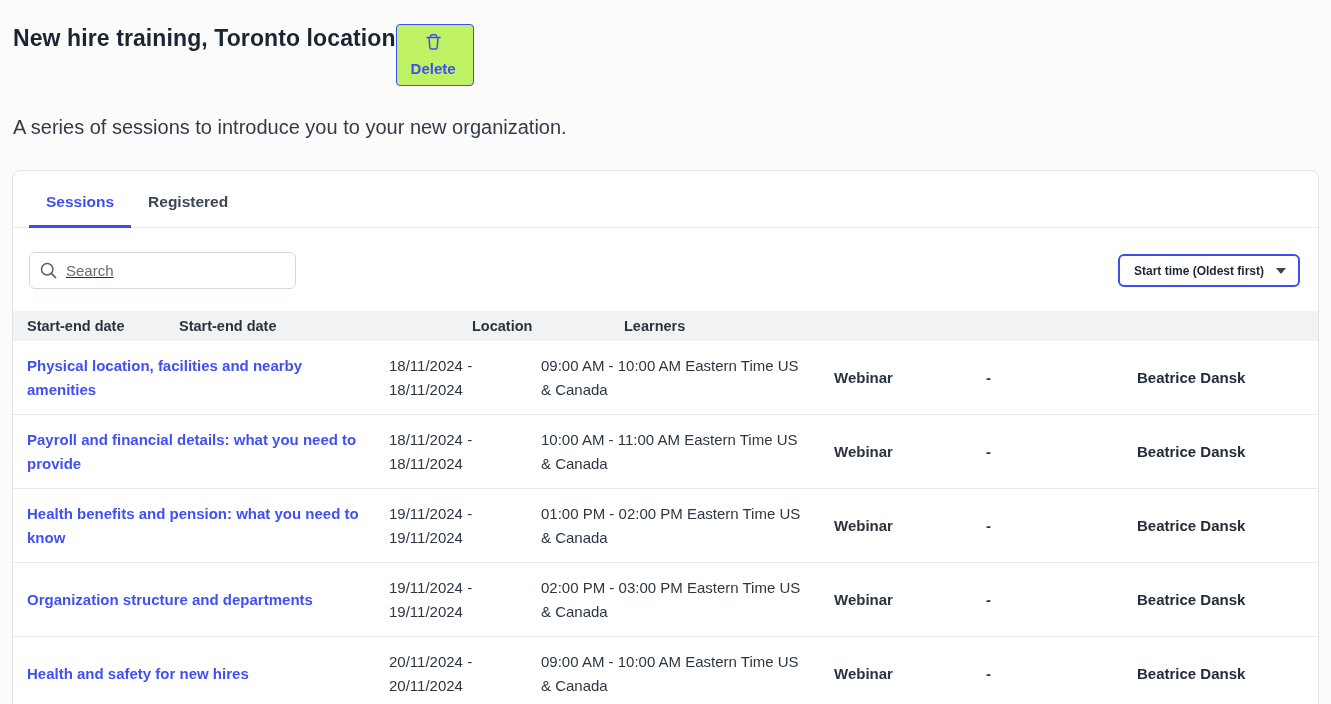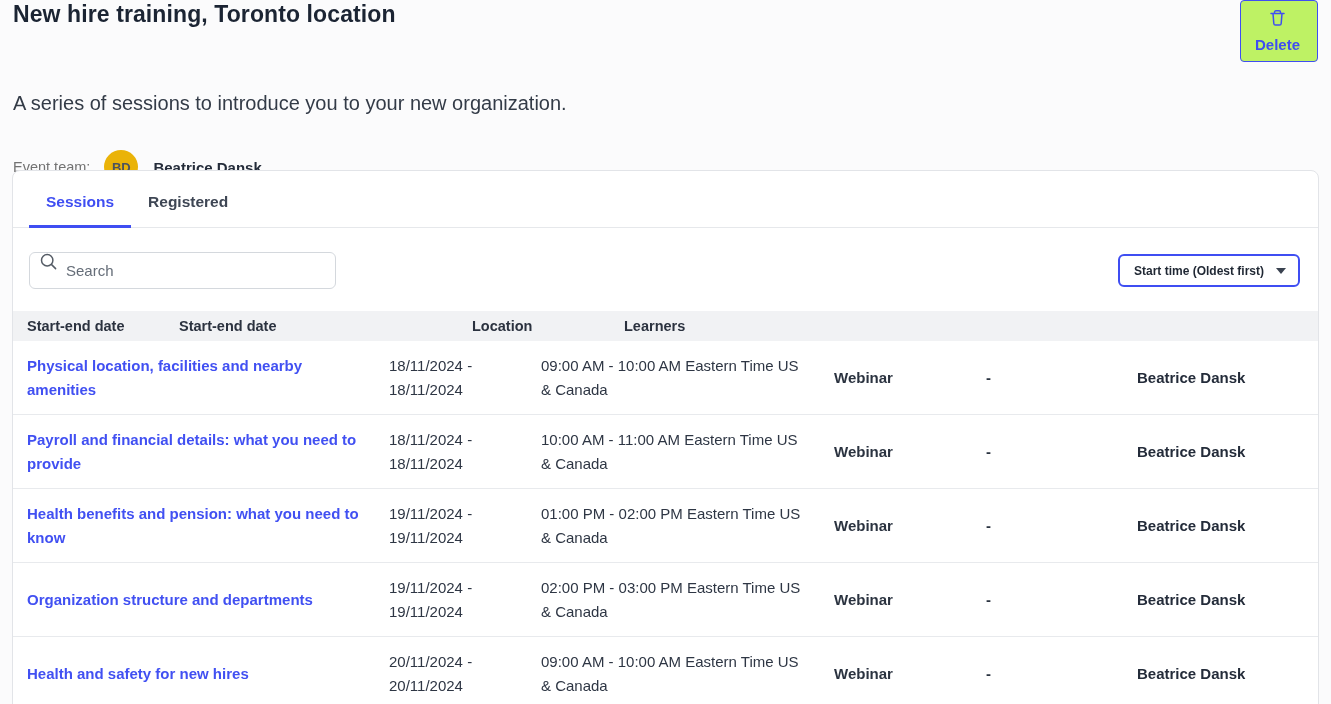--- a/index.html
+++ b/index.html
@@ -6,22 +6,22 @@
   html, body { width: 1331px; height: 704px; overflow: hidden; }
   body {
     font-family: "Liberation Sans", "DejaVu Sans", sans-serif;
     background: #fbfbfc;
     color: #242c3a;
   }
   .page { position: relative; width: 1331px; height: 704px; }
 
   
   .header-bar {
-    display: flex; justify-content: space-between; align-items: flex-start;
-    padding: 0 13px 0 13px;
+    display: flex; align-items: flex-start;
+    padding: 24px 13px 0 13px;
   }
   .page-title {
     font-size: 23px; font-weight: 700; color: #1b2433; letter-spacing: 0.1px;
     padding-top: 1px;
   }
   .delete-btn {
     display: flex; align-items: center; gap: 9px;
     background: #bef264;
     border: 1px solid #3f4ef2;
     border-radius: 4px;
@@ -78,24 +78,24 @@
     margin-bottom: -1px;
   }
   .tab.active { color: #3f4ef2; border-bottom-color: #3f4ef2; }
 
   
   .controls {
     display: flex; align-items: center; justify-content: space-between;
     padding: 24px 18px 22px 16px;
   }
   .search-box {
-    display: flex; 
-    width: 307px; height: 37px;
+    display: flex; align-items: center;
+    width: 267px; height: 37px;
     border: 1px solid #d4d8dd; border-radius: 6px;
-    background: #fff; padding: 0 10px;
+    background: #fff; padding: 0 10px; text-decoration: underline;
   }
   .search-box svg { flex: 0 0 auto; display: block; }
   .search-box input {
     border: none; outline: none; background: transparent;
     font-family: "Liberation Sans", sans-serif;
     font-size: 15px; color: #242c3a;
     margin-left: 9px; width: 100%;
   }
   .search-box input::placeholder { color: #656d78; }
   .sort-btn {

